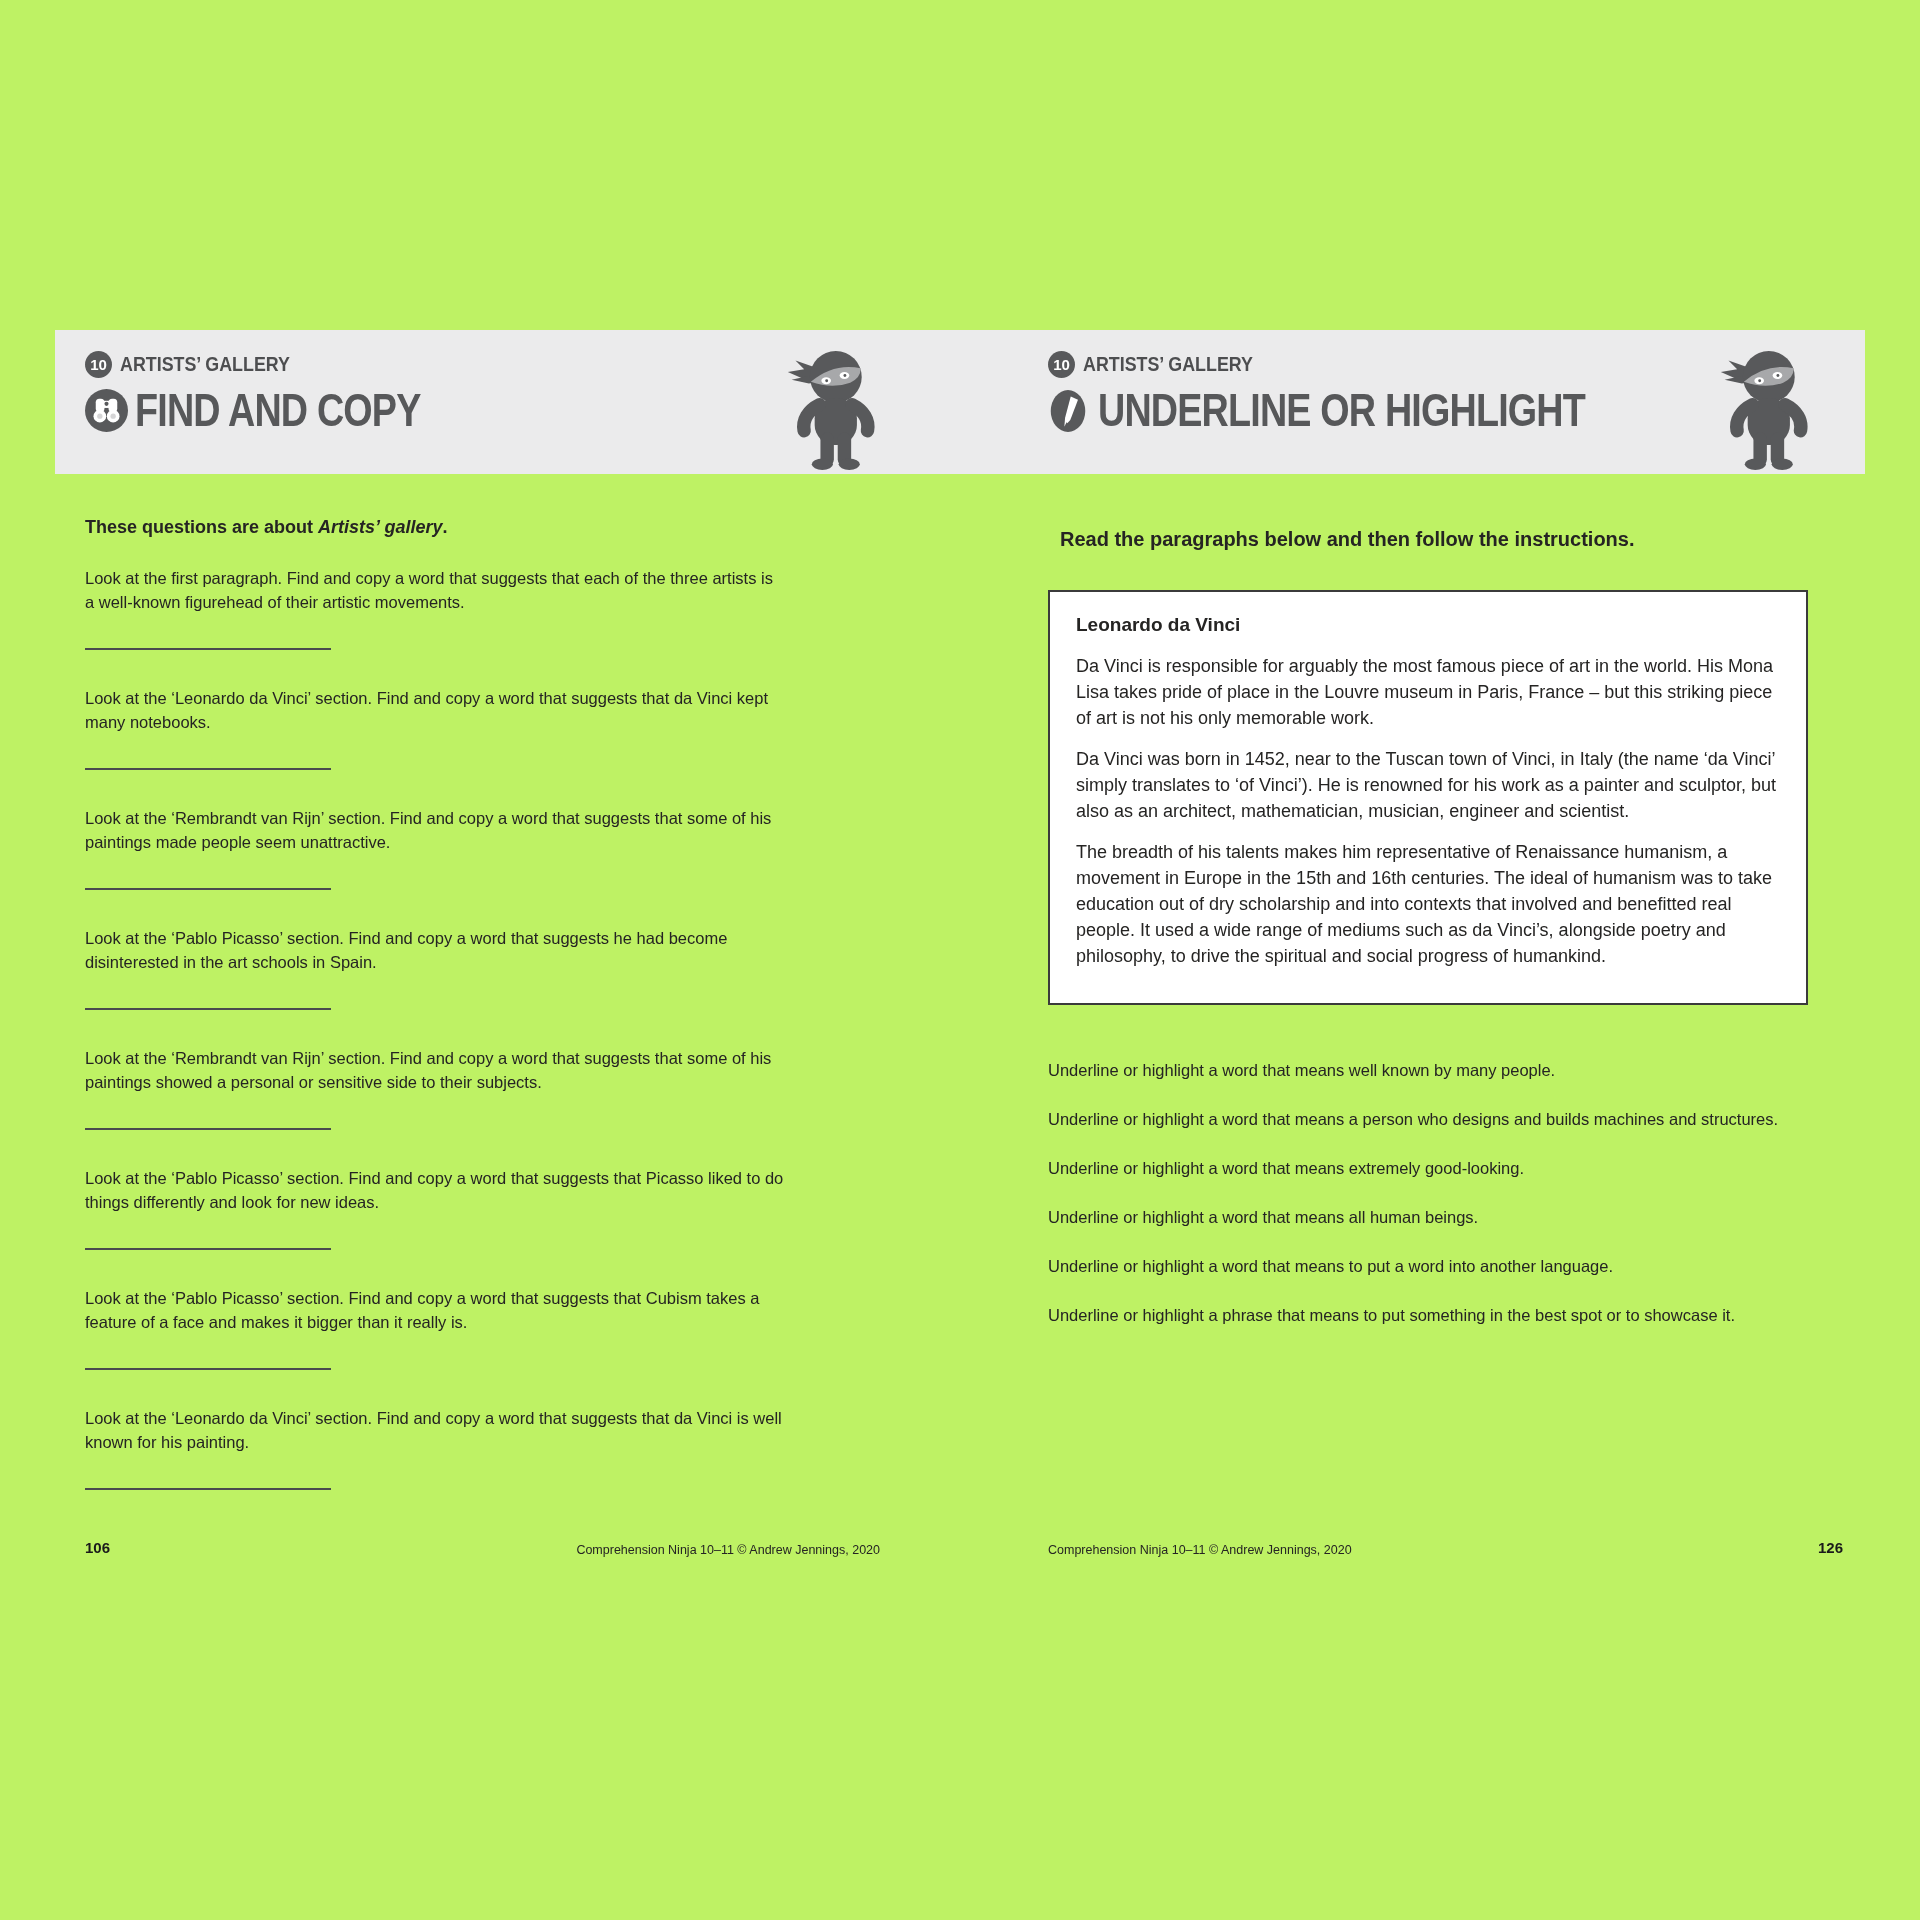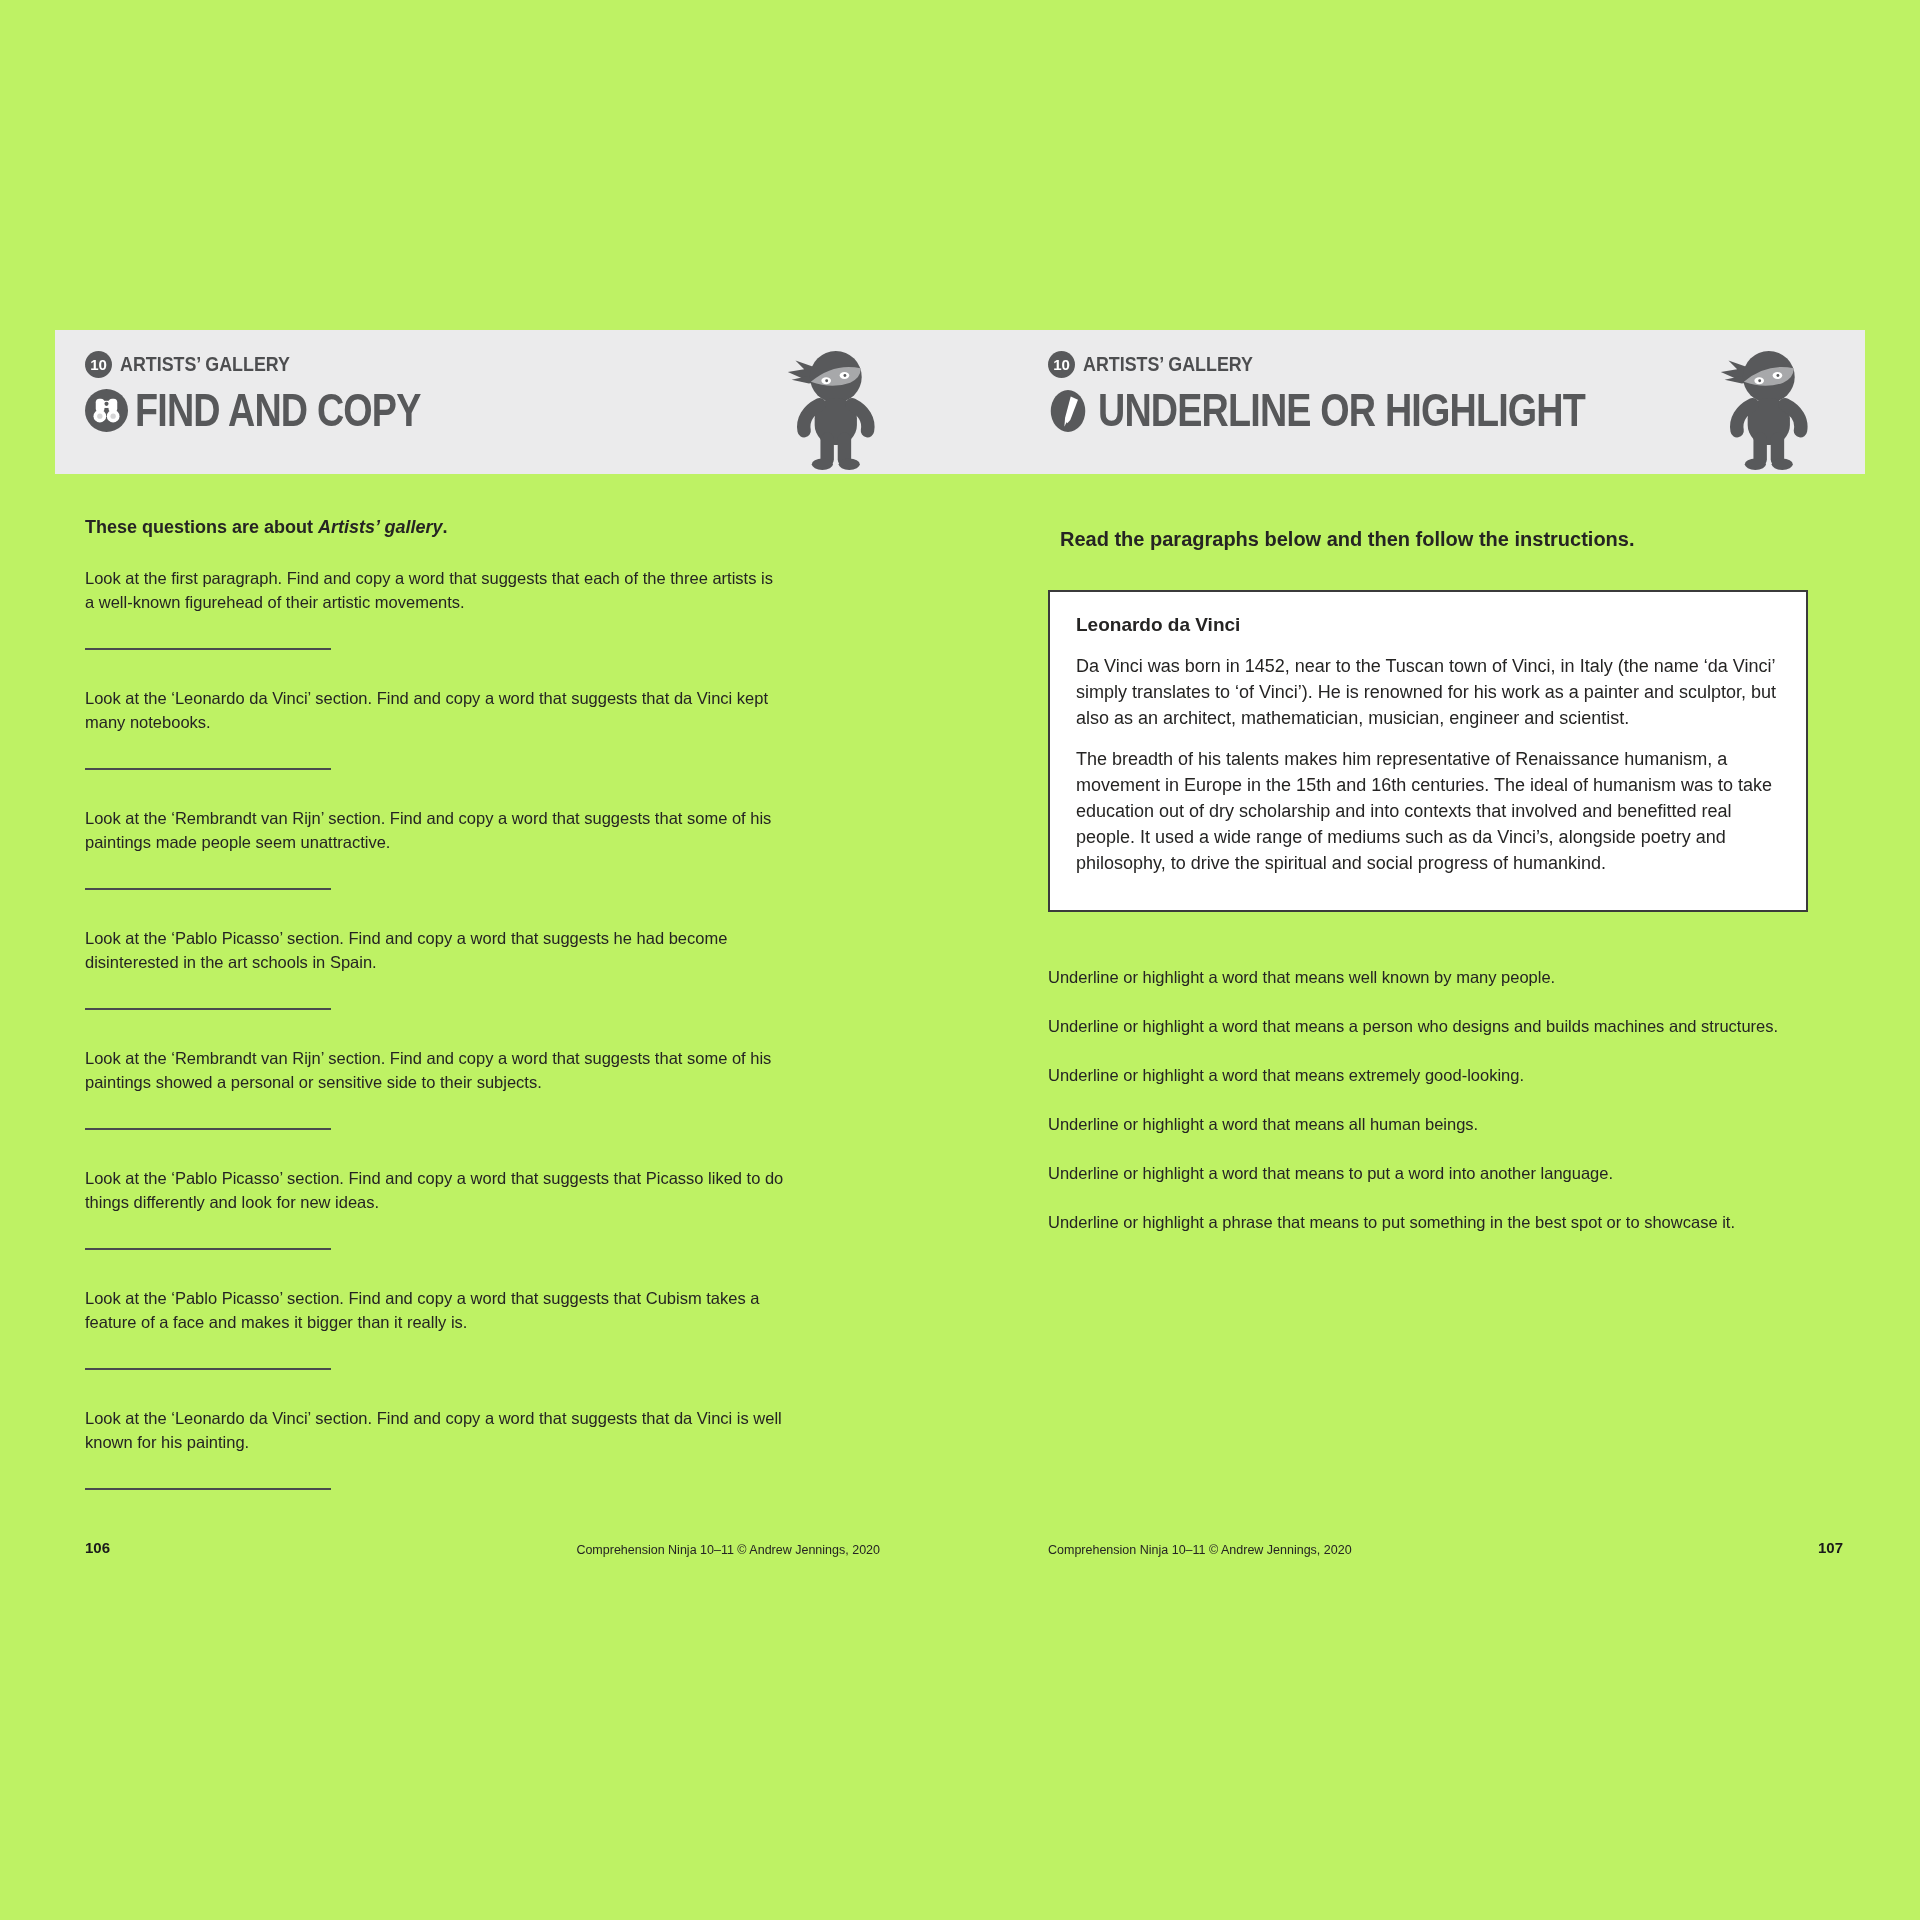--- a/index.html
+++ b/index.html
@@ -184,32 +184,33 @@
       <p class="q-text">Look at the ‘Leonardo da Vinci’ section. Find and copy a word that suggests that da Vinci is well known for his painting.</p>
       <div class="answer-line"></div>
     </div>
   </div>
 
   <div class="right-col">
     <p class="instruction">Read the paragraphs below and then follow the instructions.</p>
 
     <div class="passage-box">
       <h2 class="passage-heading">Leonardo da Vinci</h2>
+      <p class="passage-para">Da Vinci is responsible for arguably the most famous piece of art in the world. His Mona Lisa takes pride of place in the Louvre museum in Paris, France – but this striking piece of art is not his only memorable work.</p>
       <p class="passage-para">Da Vinci was born in 1452, near to the Tuscan town of Vinci, in Italy (the name ‘da Vinci’ simply translates to ‘of Vinci’). He is renowned for his work as a painter and sculptor, but also as an architect, mathematician, musician, engineer and scientist.</p>
       <p class="passage-para">The breadth of his talents makes him representative of Renaissance humanism, a movement in Europe in the 15th and 16th centuries. The ideal of humanism was to take education out of dry scholarship and into contexts that involved and benefitted real people. It used a wide range of mediums such as da Vinci’s, alongside poetry and philosophy, to drive the spiritual and social progress of humankind.</p>
     </div>
 
     <div class="tasks">
       <p class="task">Underline or highlight a word that means well known by many people.</p>
       <p class="task">Underline or highlight a word that means a person who designs and builds machines and structures.</p>
       <p class="task">Underline or highlight a word that means extremely good-looking.</p>
       <p class="task">Underline or highlight a word that means all human beings.</p>
       <p class="task">Underline or highlight a word that means to put a word into another language.</p>
       <p class="task">Underline or highlight a phrase that means to put something in the best spot or to showcase it.</p>
     </div>
   </div>
 
   <div class="page-num num-left">106</div>
   <div class="credit credit-left">Comprehension Ninja 10–11 © Andrew Jennings, 2020</div>
   <div class="credit credit-right">Comprehension Ninja 10–11 © Andrew Jennings, 2020</div>
-  <div class="page-num num-right">107</div>
+  <div class="page-num num-right">126</div>
 
 </div>
 
 </body></html>

